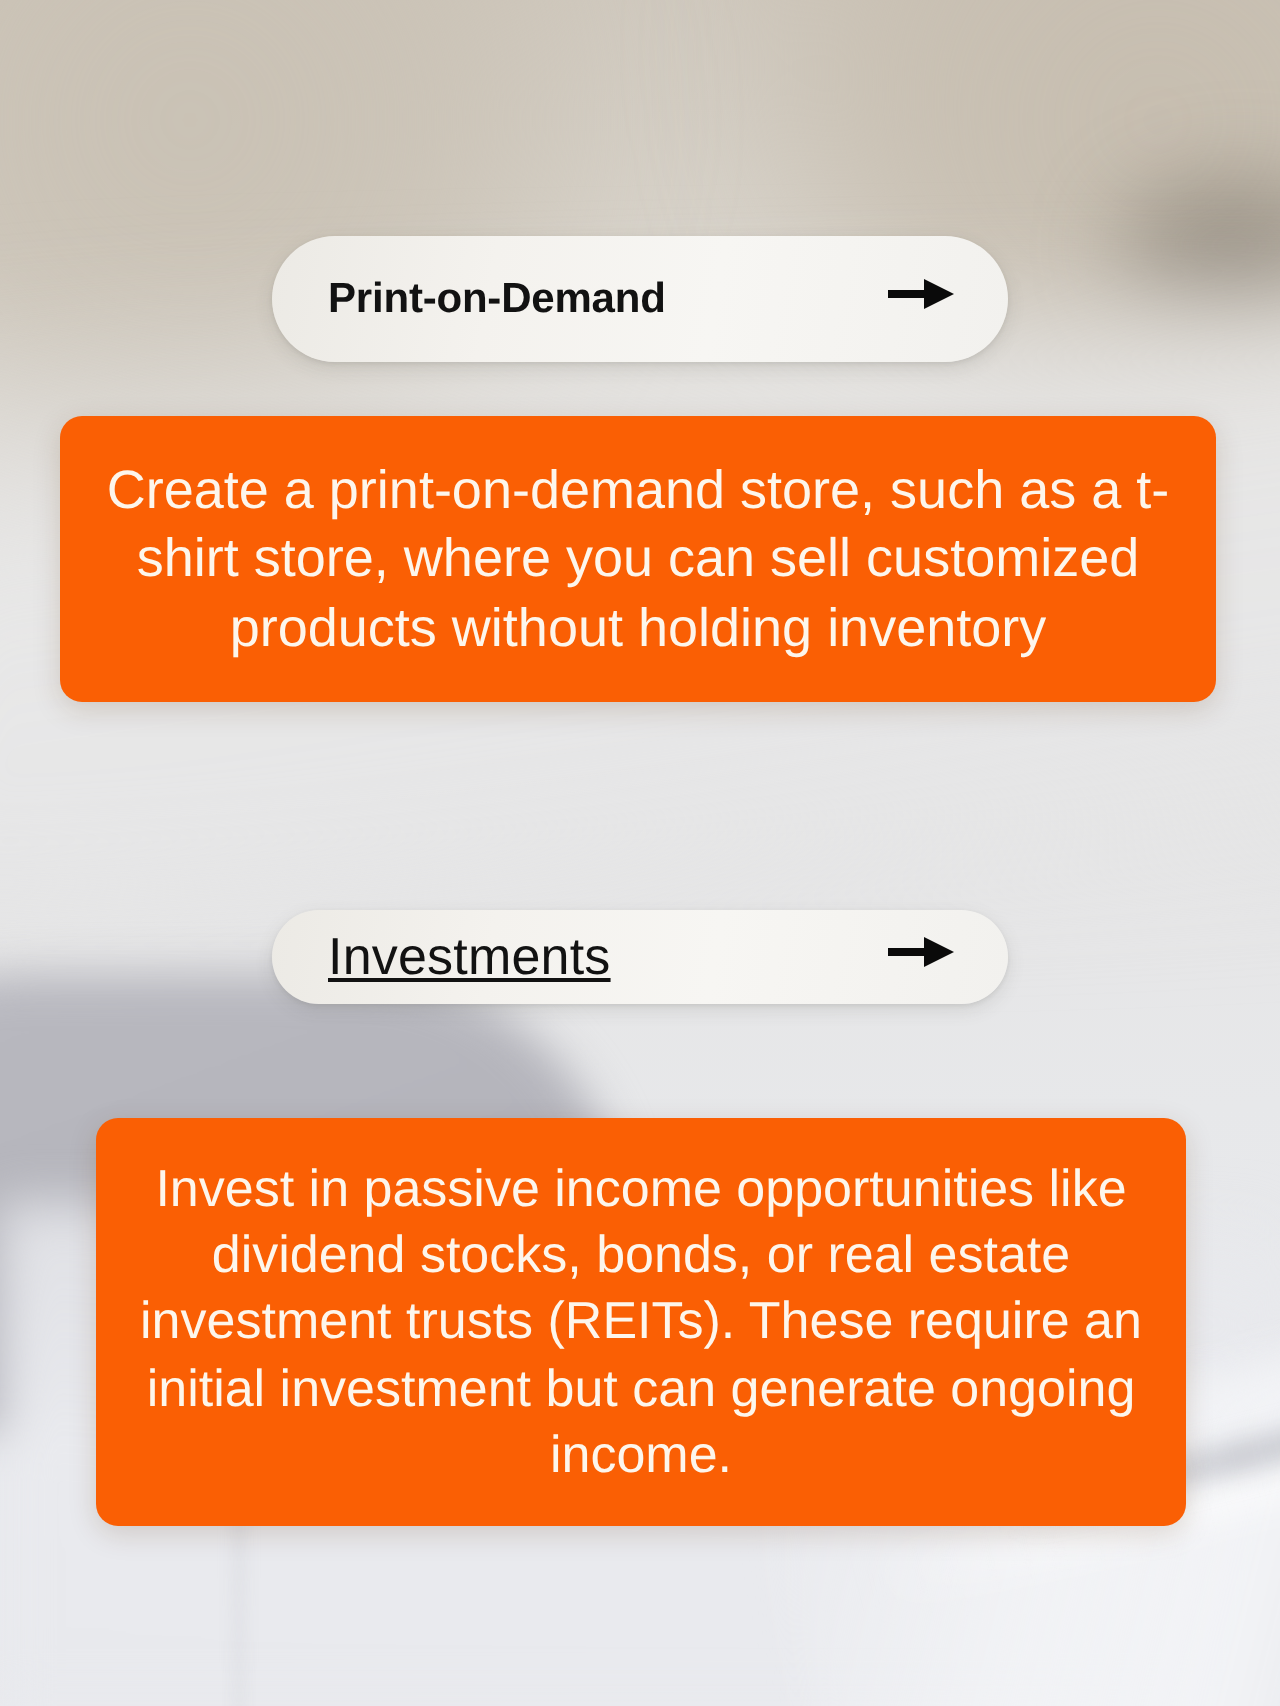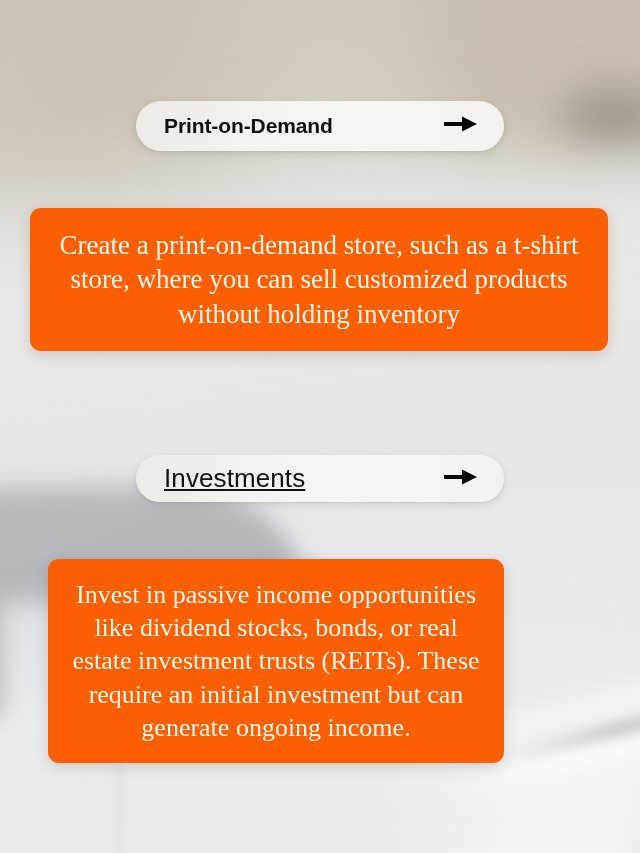--- a/index.html
+++ b/index.html
@@ -139,44 +139,44 @@
     box-shadow:0 3px 9px rgba(80,76,70,0.13), 0 1px 2px rgba(80,76,70,0.10);
     padding:0 26px 0 28px;
   }
   .pill-label {
     color:#121212;
     letter-spacing:-0.1px;
     white-space:nowrap;
   }
   .arrow-icon { display:block; flex:none; }
 
-  #pill-pod { left:136px; top:101px; width:368px; height:50px; }
+  #pill-pod { left:136px; top:118px; width:368px; height:63px; }
   #pill-pod .pill-label { font-size:21px; font-weight:600; }
 
   #pill-inv { left:136px; top:455px; width:368px; height:47px; }
   #pill-inv .pill-label { font-size:26px; font-weight:500; letter-spacing:0.1px;text-decoration:underline; }
 
   
   .card {
     position:absolute;
     border-radius:11px;
     background:#fa5f04;
     color:#fdf6ec;
     display:flex;
     align-items:center;
     justify-content:center;
     text-align:center;
-    font-family:Liberation Serif, serif;
+    font-family:Liberation Sans, sans-serif;
     line-height:1.27;
     box-shadow:0 4px 14px rgba(90,45,10,0.17);
   }
   .card p { padding:0 16px; }
 
   #card-pod { left:30px; top:208px; width:578px; height:143px; font-size:27px; }
-  #card-inv { left:48px; top:559px; width:456px; height:204px; font-size:26px; }
+  #card-inv { left:48px; top:559px; width:545px; height:204px; font-size:26px; }
 </style>
 </head>
 <body>
 
 <div id="slide">
 
   <div class="bg-base"></div>
   <div class="bg-blob-warm-l"></div>
   <div class="bg-blob-warm-r"></div>
   <div class="bg-smudge-right"></div>

